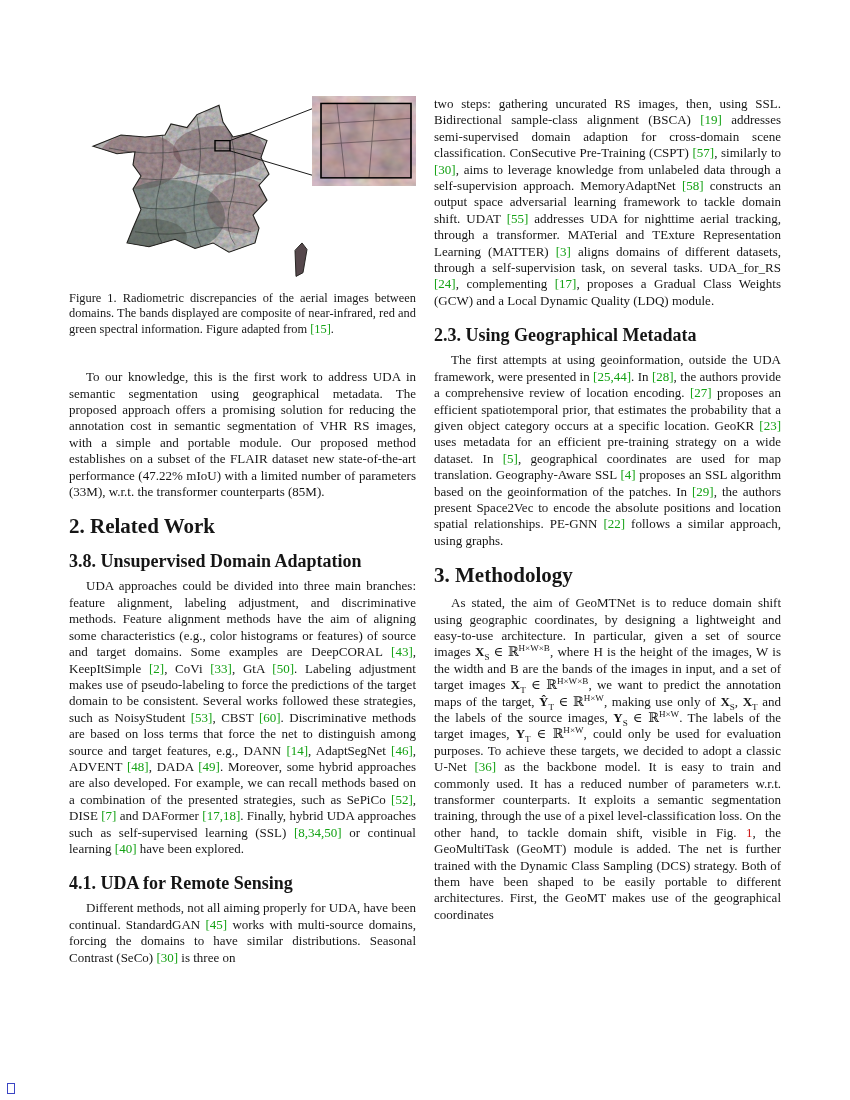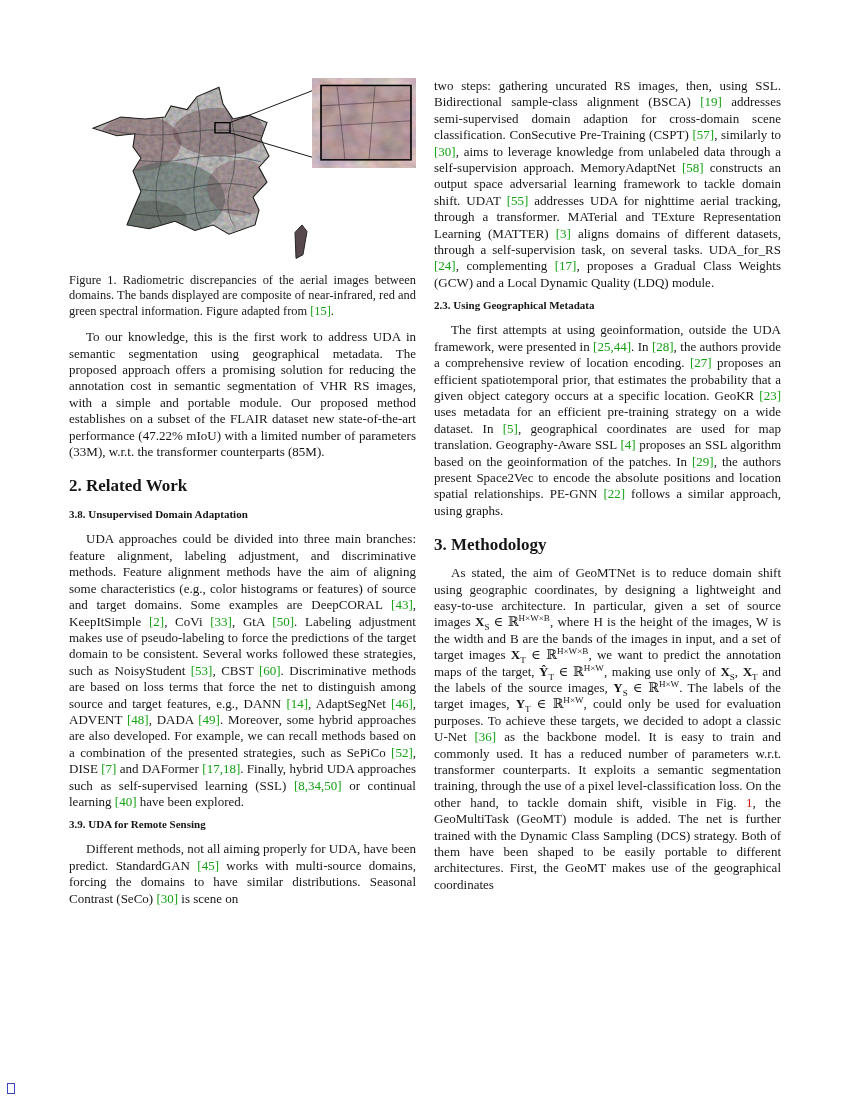--- a/index.html
+++ b/index.html
@@ -2,28 +2,28 @@
 <html style="--cit: #13a113; --ref: #cc1616;"><head>
 <meta charset="utf-8">
 <style>
   * { box-sizing: border-box; }
   html, body { margin: 0; padding: 0; background: #ffffff; }
   .page {
     position: relative; width: 850px; height: 1100px; background: #ffffff;
     font-family: "Liberation Serif", "DejaVu Serif", serif; color: #161616;
     overflow: hidden;
   }
-  .col { position: absolute; top: 78px; width: 347px; }
+  .col { position: absolute; top: 96px; width: 347px; }
   .col-left  { left: 69px; }
   .col-right { left: 434px; }
   p.body { margin: 0; font-size: 13px; line-height: 16.4px; text-align: justify; }
   p.indent { text-indent: 17px; }
-  .sec-h    { font-size: 17px; line-height: 18px; font-weight: 700; margin: 17px 0 11px; }
-  .subsec-h { font-size: 11px; line-height: 16px; font-weight: 700; margin: 6px 0 9px; }
-  figure.fig-wrap { margin: 0 0 10px 0; }
+  .sec-h    { font-size: 21px; line-height: 18px; font-weight: 700; margin: 17px 0 11px; }
+  .subsec-h { font-size: 18px; line-height: 16px; font-weight: 700; margin: 18px 0 9px; }
+  figure.fig-wrap { margin: 0 0 32px 0; }
   figure.fig-wrap svg { display: block; }
   figcaption { margin-top: 9px; font-size: 12.4px; line-height: 15.4px; text-align: justify; }
   .it { }
   .bd { font-weight: 700; }
   .c-green { color: var(--cit, #13a113); }
   .c-red   { color: var(--ref, #cc1616); }
   sub, sup { font-size: 0.7em; line-height: 0; }
   .corner-mark { position: absolute; left: 7px; top: 1083px; width: 8px; height: 11px;
                  border: 1.5px solid #3b45c4; }
 </style>
@@ -97,23 +97,23 @@
     </figure>
 
     <p class="body indent"><span>To our knowledge, this is the first work to address UDA in semantic segmentation using geographical metadata. The proposed approach offers a promising solution for reducing the annotation cost in semantic segmentation of VHR RS images, with a simple and portable module. Our proposed method establishes on a subset of the FLAIR dataset new state-of-the-art performance (47.22% mIoU) with a limited number of parameters (33M), w.r.t. the transformer counterparts (85M).</span></p>
 
     <h2 class="sec-h">2. Related Work</h2>
 
     <h3 class="subsec-h">3.8. Unsupervised Domain Adaptation</h3>
 
     <p class="body indent"><span>UDA approaches could be divided into three main branches: feature alignment, labeling adjustment, and discriminative methods. Feature alignment methods have the aim of aligning some characteristics (e.g., color histograms or features) of source and target domains. Some examples are DeepCORAL </span><span class="c-green">[43]</span><span>, KeepItSimple </span><span class="c-green">[2]</span><span>, CoVi </span><span class="c-green">[33]</span><span>, GtA </span><span class="c-green">[50]</span><span>. Labeling adjustment makes use of pseudo-labeling to force the predictions of the target domain to be consistent. Several works followed these strategies, such as NoisyStudent </span><span class="c-green">[53]</span><span>, CBST </span><span class="c-green">[60]</span><span>. Discriminative methods are based on loss terms that force the net to distinguish among source and target features, e.g., DANN </span><span class="c-green">[14]</span><span>, AdaptSegNet </span><span class="c-green">[46]</span><span>, ADVENT </span><span class="c-green">[48]</span><span>, DADA </span><span class="c-green">[49]</span><span>. Moreover, some hybrid approaches are also developed. For example, we can recall methods based on a combination of the presented strategies, such as SePiCo </span><span class="c-green">[52]</span><span>, DISE </span><span class="c-green">[7]</span><span> and DAFormer </span><span class="c-green">[17,18]</span><span>. Finally, hybrid UDA approaches such as self-supervised learning (SSL) </span><span class="c-green">[8,34,50]</span><span> or continual learning </span><span class="c-green">[40]</span><span> have been explored.</span></p>
 
-    <h3 class="subsec-h">3.9. UDA for Remote Sensing</h3>
+    <h3 class="subsec-h">4.1. UDA for Remote Sensing</h3>
 
-    <p class="body indent"><span>Different methods, not all aiming properly for UDA, have been predict. StandardGAN </span><span class="c-green">[45]</span><span> works with multi-source domains, forcing the domains to have similar distributions. Seasonal Contrast (SeCo) </span><span class="c-green">[30]</span><span> is scene on</span></p>
+    <p class="body indent"><span>Different methods, not all aiming properly for UDA, have been continual. StandardGAN </span><span class="c-green">[45]</span><span> works with multi-source domains, forcing the domains to have similar distributions. Seasonal Contrast (SeCo) </span><span class="c-green">[30]</span><span> is three on</span></p>
 
   </div>
 
   <div class="col col-right">
 
     <p class="body"><span>two steps: gathering uncurated RS images, then, using SSL. Bidirectional sample-class alignment (BSCA) </span><span class="c-green">[19]</span><span> addresses semi-supervised domain adaption for cross-domain scene classification. ConSecutive Pre-Training (CSPT) </span><span class="c-green">[57]</span><span>, similarly to </span><span class="c-green">[30]</span><span>, aims to leverage knowledge from unlabeled data through a self-supervision approach. MemoryAdaptNet </span><span class="c-green">[58]</span><span> constructs an output space adversarial learning framework to tackle domain shift. UDAT </span><span class="c-green">[55]</span><span> addresses UDA for nighttime aerial tracking, through a transformer. MATerial and TExture Representation Learning (MATTER) </span><span class="c-green">[3]</span><span> aligns domains of different datasets, through a self-supervision task, on several tasks. UDA_for_RS </span><span class="c-green">[24]</span><span>, complementing </span><span class="c-green">[17]</span><span>, proposes a Gradual Class Weights (GCW) and a Local Dynamic Quality (LDQ) module.</span></p>
 
     <h3 class="subsec-h">2.3. Using Geographical Metadata</h3>
 
     <p class="body indent"><span>The first attempts at using geoinformation, outside the UDA framework, were presented in </span><span class="c-green">[25,44]</span><span>. In </span><span class="c-green">[28]</span><span>, the authors provide a comprehensive review of location encoding. </span><span class="c-green">[27]</span><span> proposes an efficient spatiotemporal prior, that estimates the probability that a given object category occurs at a specific location. GeoKR </span><span class="c-green">[23]</span><span> uses metadata for an efficient pre-training strategy on a wide dataset. In </span><span class="c-green">[5]</span><span>, geographical coordinates are used for map translation. Geography-Aware SSL </span><span class="c-green">[4]</span><span> proposes an SSL algorithm based on the geoinformation of the patches. In </span><span class="c-green">[29]</span><span>, the authors present Space2Vec to encode the absolute positions and location spatial relationships. PE-GNN </span><span class="c-green">[22]</span><span> follows a similar approach, using graphs.</span></p>

